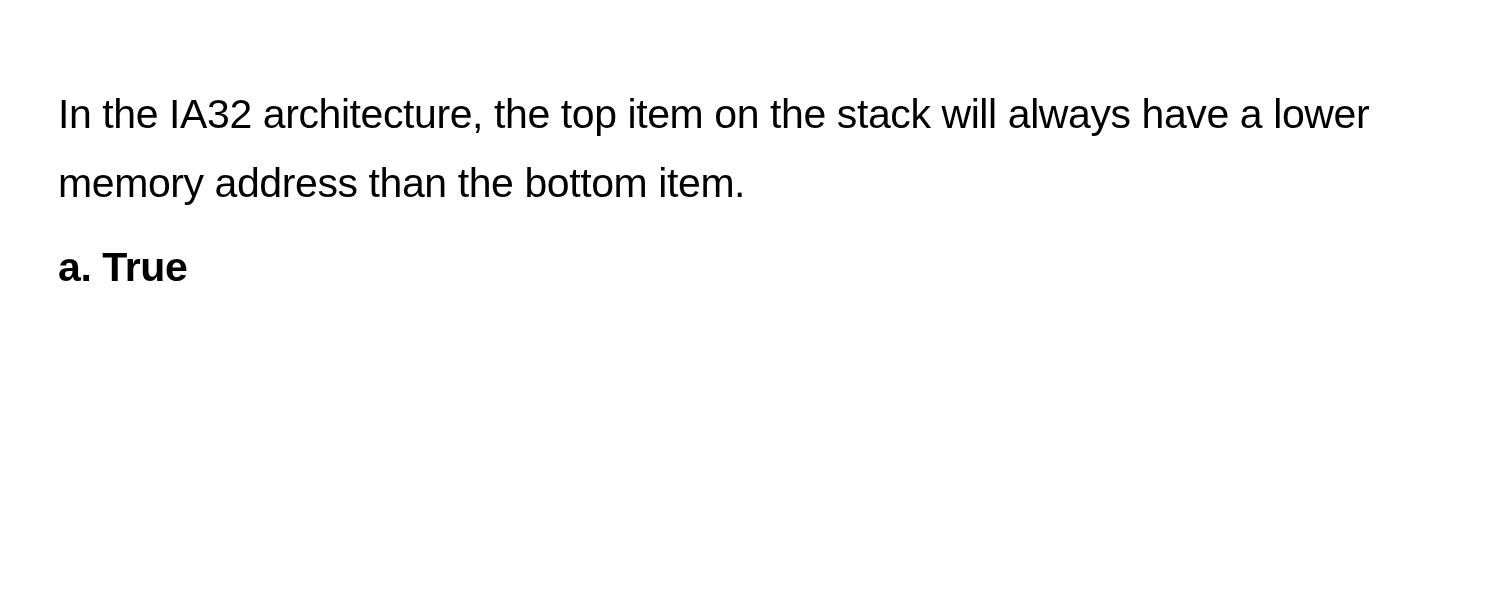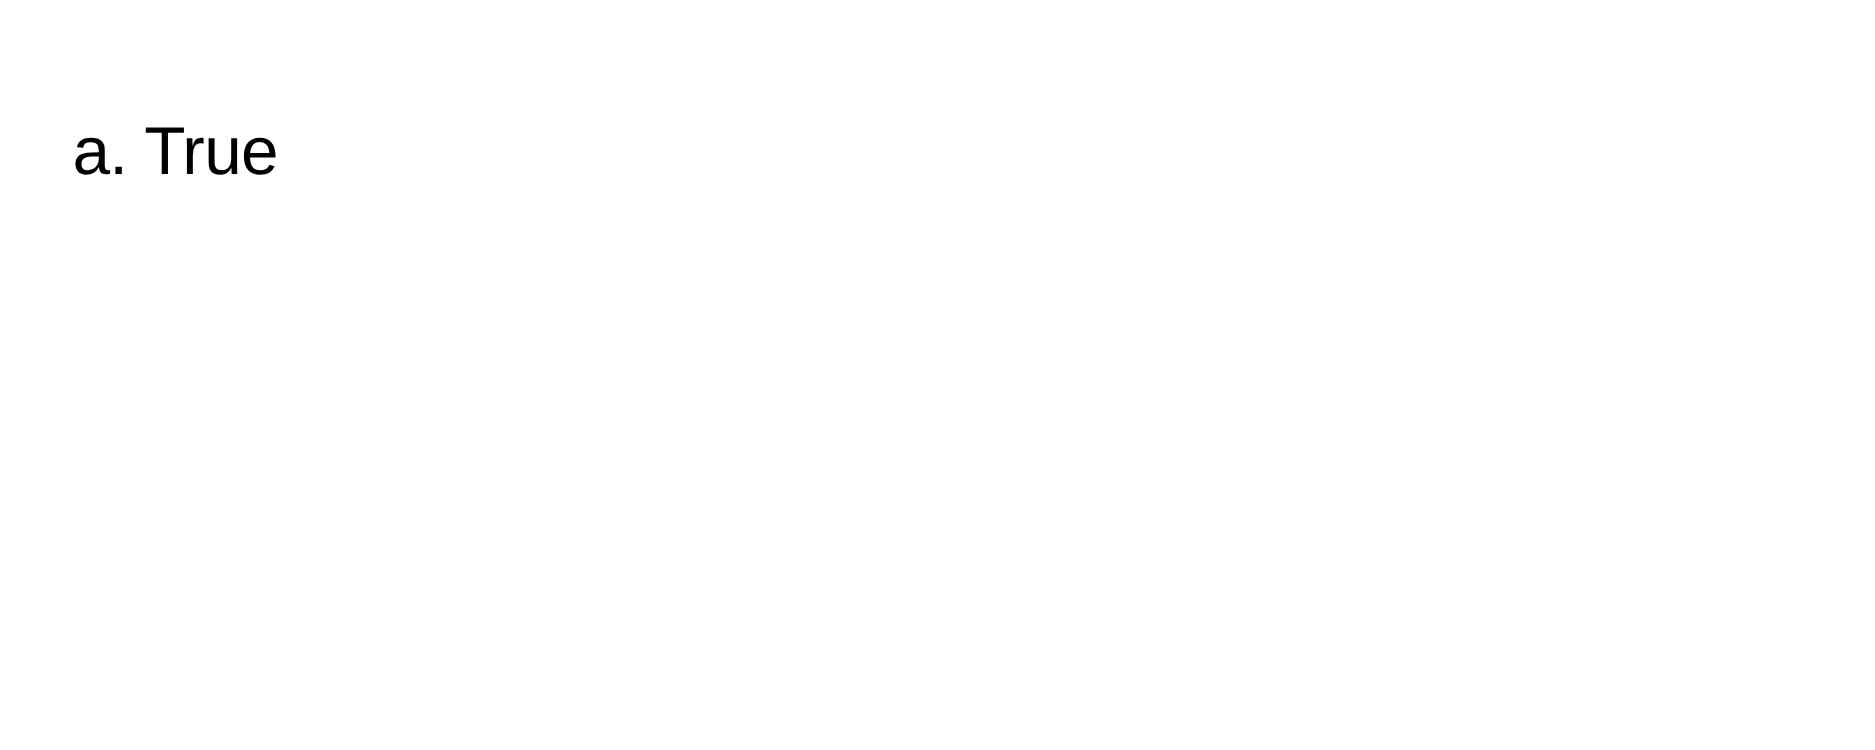--- a/index.html
+++ b/index.html
@@ -18,24 +18,25 @@
       padding: 80px 58px 0 58px;
     }
     .question-text {
       font-size: 41px;
       line-height: 1.68;
       letter-spacing: -0.01em;
       font-weight: 400;
       margin-bottom: 18px;
     }
     .option {
-      font-size: 54px;
+      font-size: 41px;
       line-height: 1.55;
       letter-spacing: -0.01em;
-      font-weight: 400;
+      font-weight: 700;
     }
   </style>
 </head>
 <body>
 
 <div class="container">
+  <p class="question-text">In the IA32 architecture, the top item on the stack will always have a lower memory address than the bottom item.</p>
   <p class="option">a. True</p>
 </div>
 
 </body></html>

